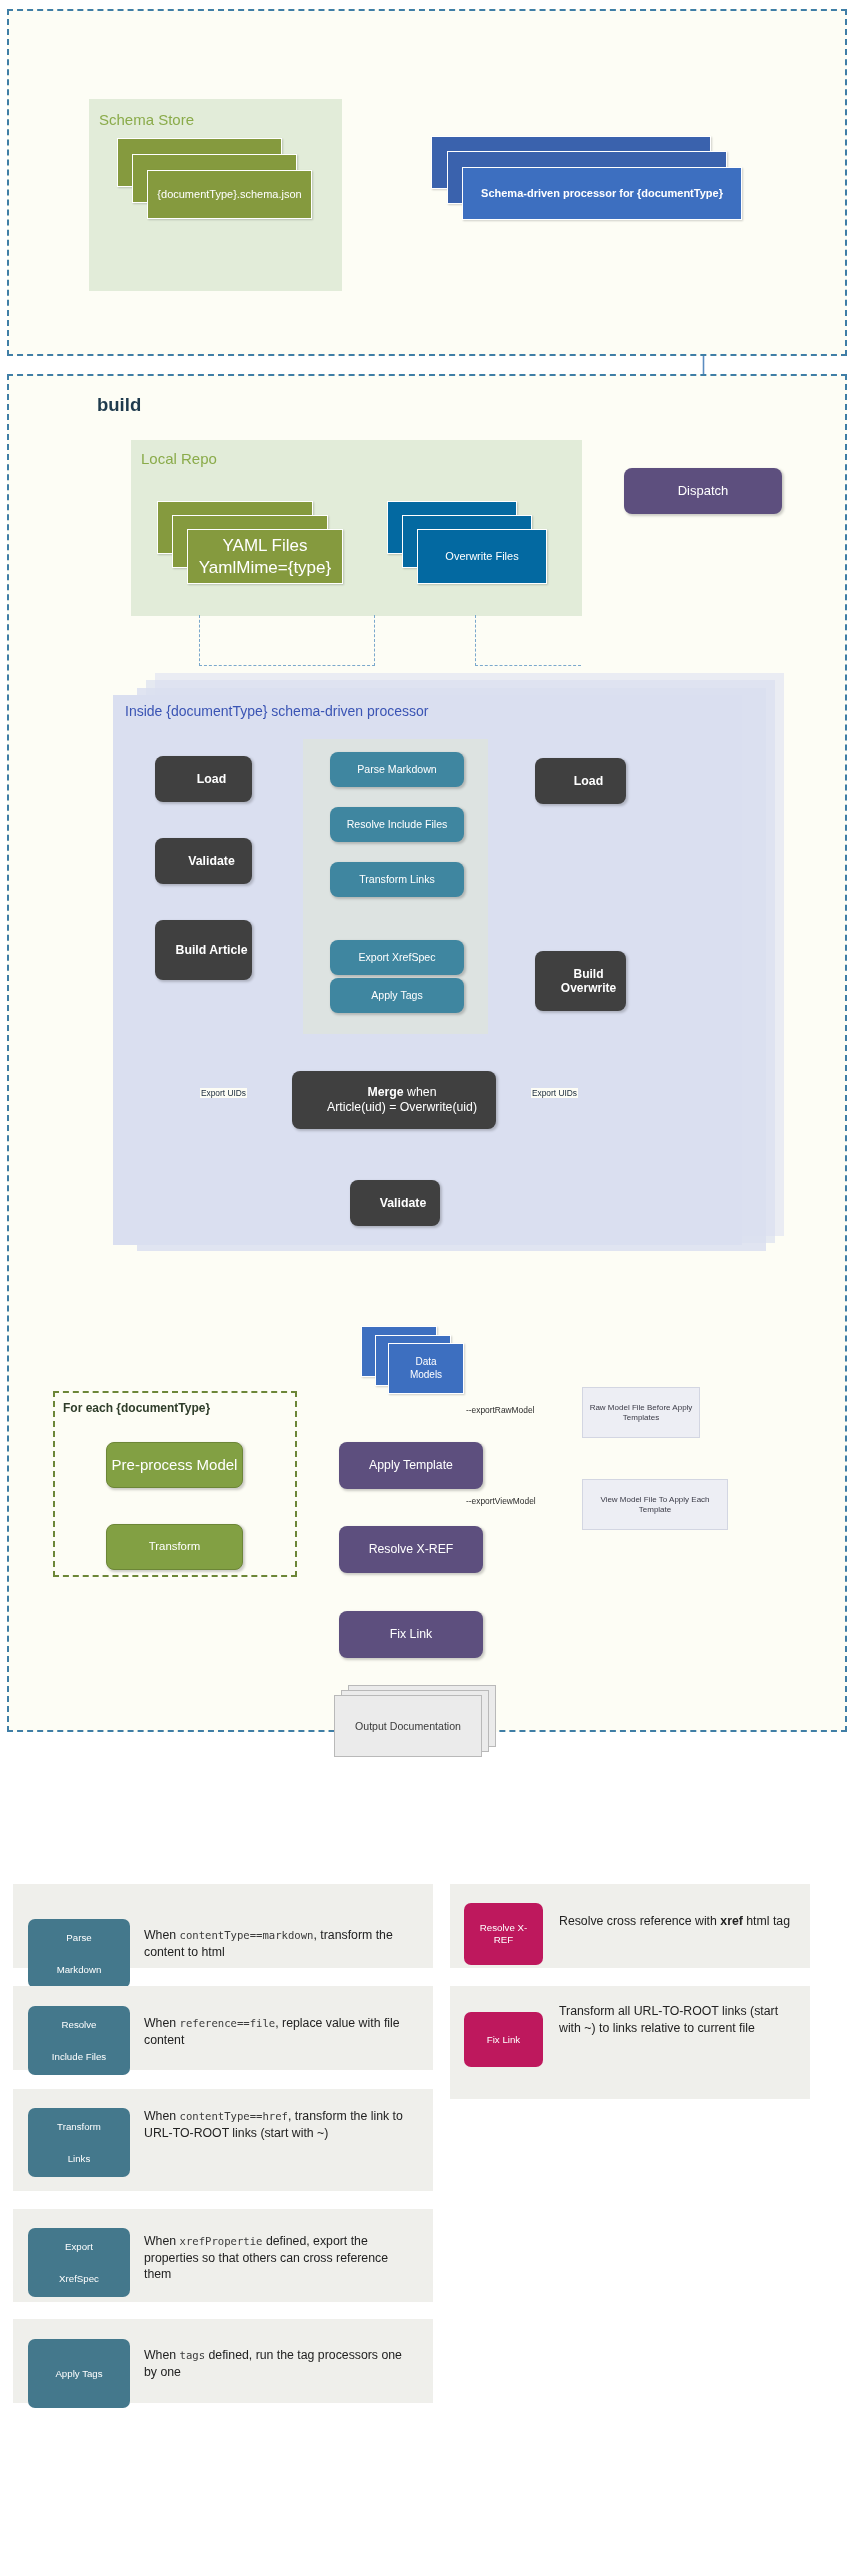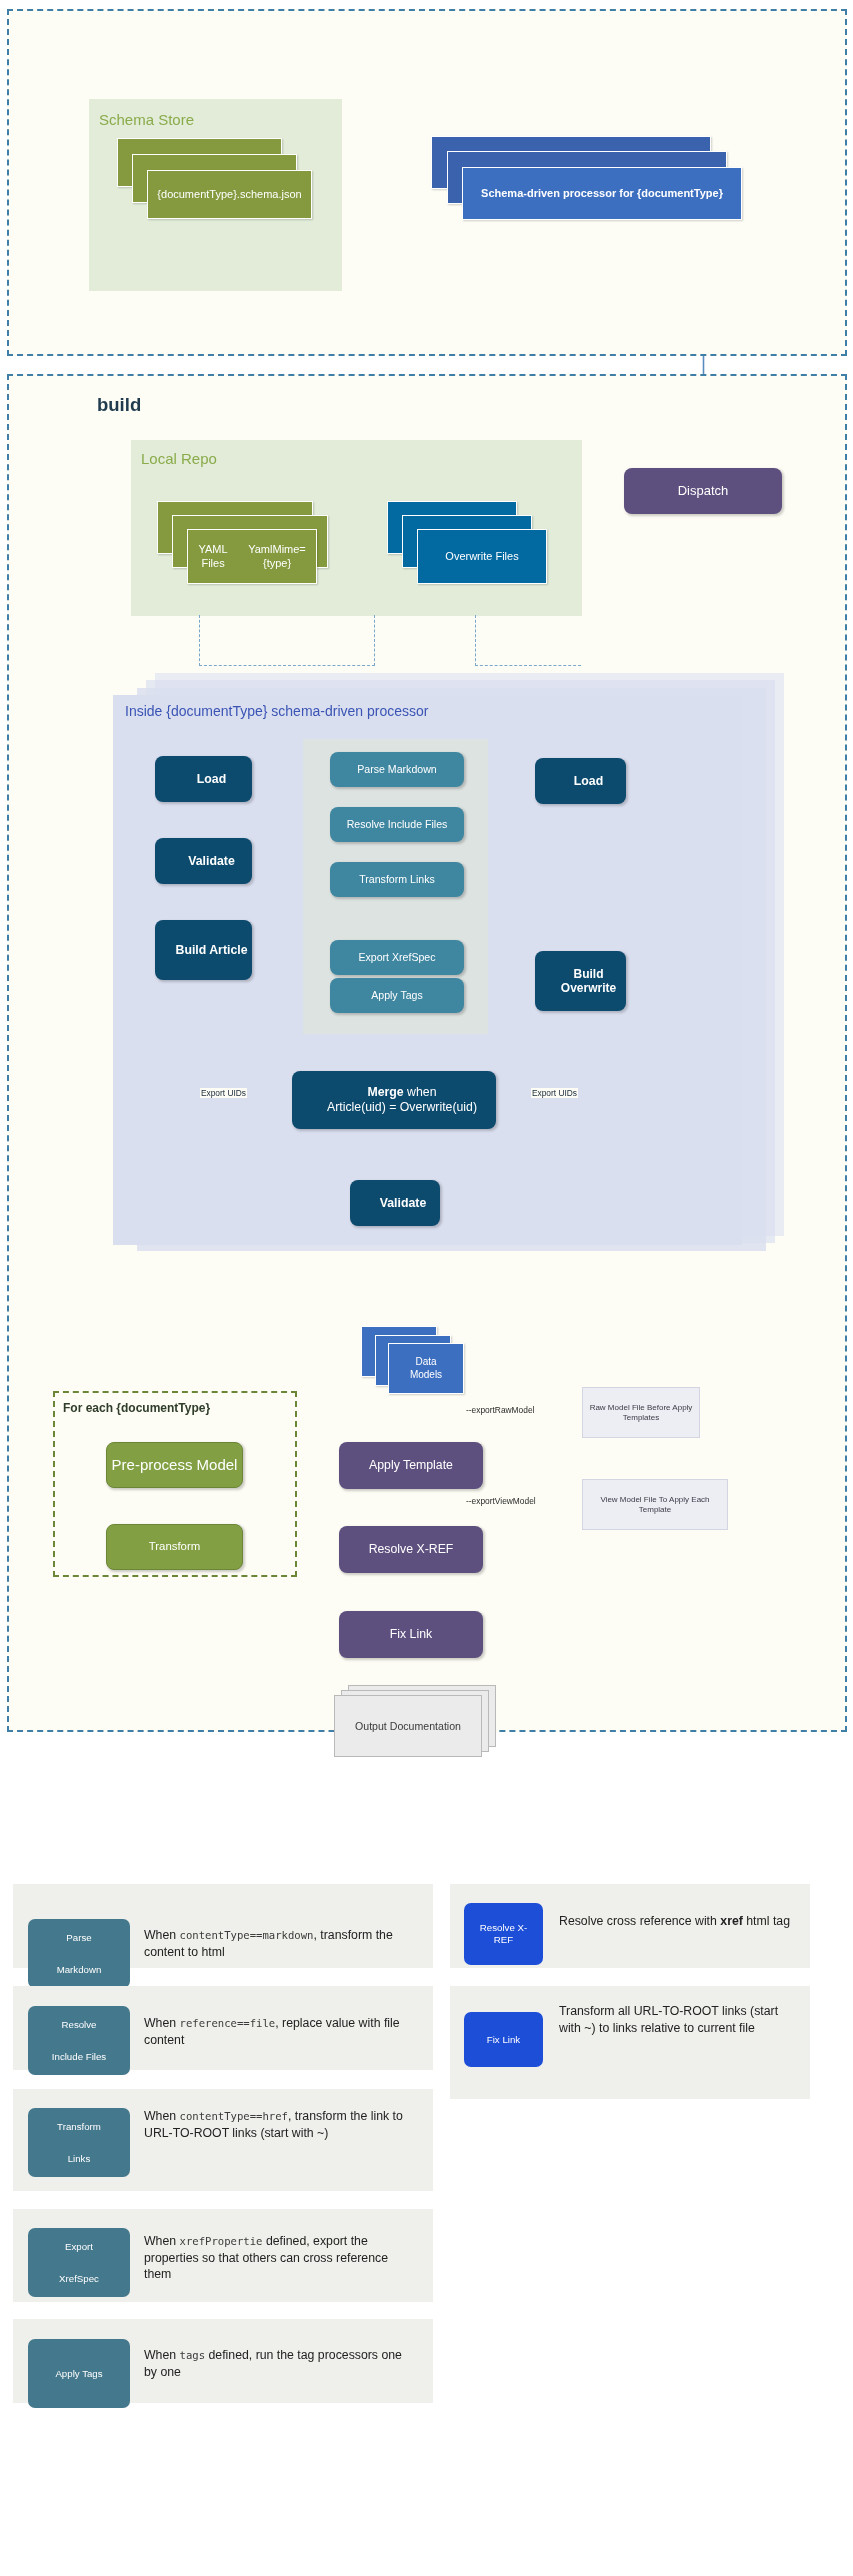--- a/index.html
+++ b/index.html
@@ -24,21 +24,21 @@
         color:#ffffff;line-height:1.25;box-shadow:0.9px 0.9px 1.8px rgba(0,0,0,.18);}
   .card.olive{background:#859a3e;}
   .card.green{background:#0369a1;}
   .card.blue{background:#3d6fc0;}
   .card.blue-dark{background:#3a62ad;}
 
   
   .node{position:absolute;box-sizing:border-box;border-radius:8px;
         display:flex;align-items:center;justify-content:center;text-align:center;
         color:#ffffff;line-height:1.2;box-shadow:1.8px 1.8px 2.6px rgba(0,0,0,.2);}
-  .node.teal{background:#0c4a6e;padding-left:16px;}
+  .node.teal{background:#404040;padding-left:16px;}
   .node.teal-light{background:#3f86a0;}
   .node.purple{background:#5d4f7e;}
   .node.olive-node{background:#82a043;border:0.9px solid #6c8637;}
 
   
   .edge-label{position:absolute;background:#fdfdf5;color:#203040;font-size:8px;
               padding:0 0.9px;white-space:nowrap;}
   .note-box{position:absolute;box-sizing:border-box;background:#edeef4;
             border:0.9px solid #d3d6e2;color:#3a3a46;font-size:8px;line-height:1.25;
             display:flex;align-items:center;justify-content:center;text-align:center;padding:2.6px;}
@@ -51,21 +51,21 @@
 
   
   .doc{position:absolute;background:#ebebeb;border:0.9px solid #b9b9b9;}
 
   
   .legend-row{position:absolute;box-sizing:border-box;background:#efefeb;}
   .legend-chip{position:absolute;box-sizing:border-box;border-radius:7px;color:#fff;
                display:flex;align-items:center;justify-content:center;text-align:center;
                font-size:9.7px;line-height:1.2;}
   .legend-chip.teal{background:#44788c;gap:20px;}
-  .legend-chip.purple{background:#1d4ed8;}
+  .legend-chip.purple{background:#be185d;}
   .legend-text{position:absolute;color:#222;font-size:12.3px;line-height:1.35;}
   .mono{font-family:"DejaVu Sans Mono","Liberation Mono",monospace;font-size:10.6px;color:#3a3a3a;}
   .bold{font-weight:bold;}
 
   svg.ov{position:absolute;left:0;top:0;width:854px;height:2576px;pointer-events:none;}
 </style>
 </head>
 <body>
 
 <div id="page">
@@ -155,21 +155,21 @@
 
   <div class="abs section-frame" style="left:7px;top:374px;width:840px;height:1358px;"></div>
   <div class="abs section-title" style="left:97px;top:394px;font-size:18.5px;">build</div>
 
   <div class="abs green-panel" style="left:131px;top:440px;width:451px;height:176px;"></div>
   <div class="abs green-panel-title" style="left:141px;top:450px;font-size:15px;">Local Repo</div>
 
   <div class="stack" style="left:0;top:0;">
     <div class="card olive" style="left:157px;top:501px;width:156px;height:53px;"></div>
     <div class="card olive" style="left:172px;top:515px;width:156px;height:53px;"></div>
-    <div class="card olive" style="left:187px;top:529px;width:130px;height:55px;font-size:11px;">
+    <div class="card olive" style="left:187px;top:529px;width:156px;height:55px;font-size:17px;flex-direction:column;">
       <span>YAML Files</span>
       <span>YamlMime={type}</span>
     </div>
   </div>
 
   <div class="stack" style="left:0;top:0;">
     <div class="card green" style="left:387px;top:501px;width:130px;height:53px;"></div>
     <div class="card green" style="left:402px;top:515px;width:130px;height:53px;"></div>
     <div class="card green" style="left:417px;top:529px;width:130px;height:55px;font-size:11px;">
       <span>Overwrite Files</span>

